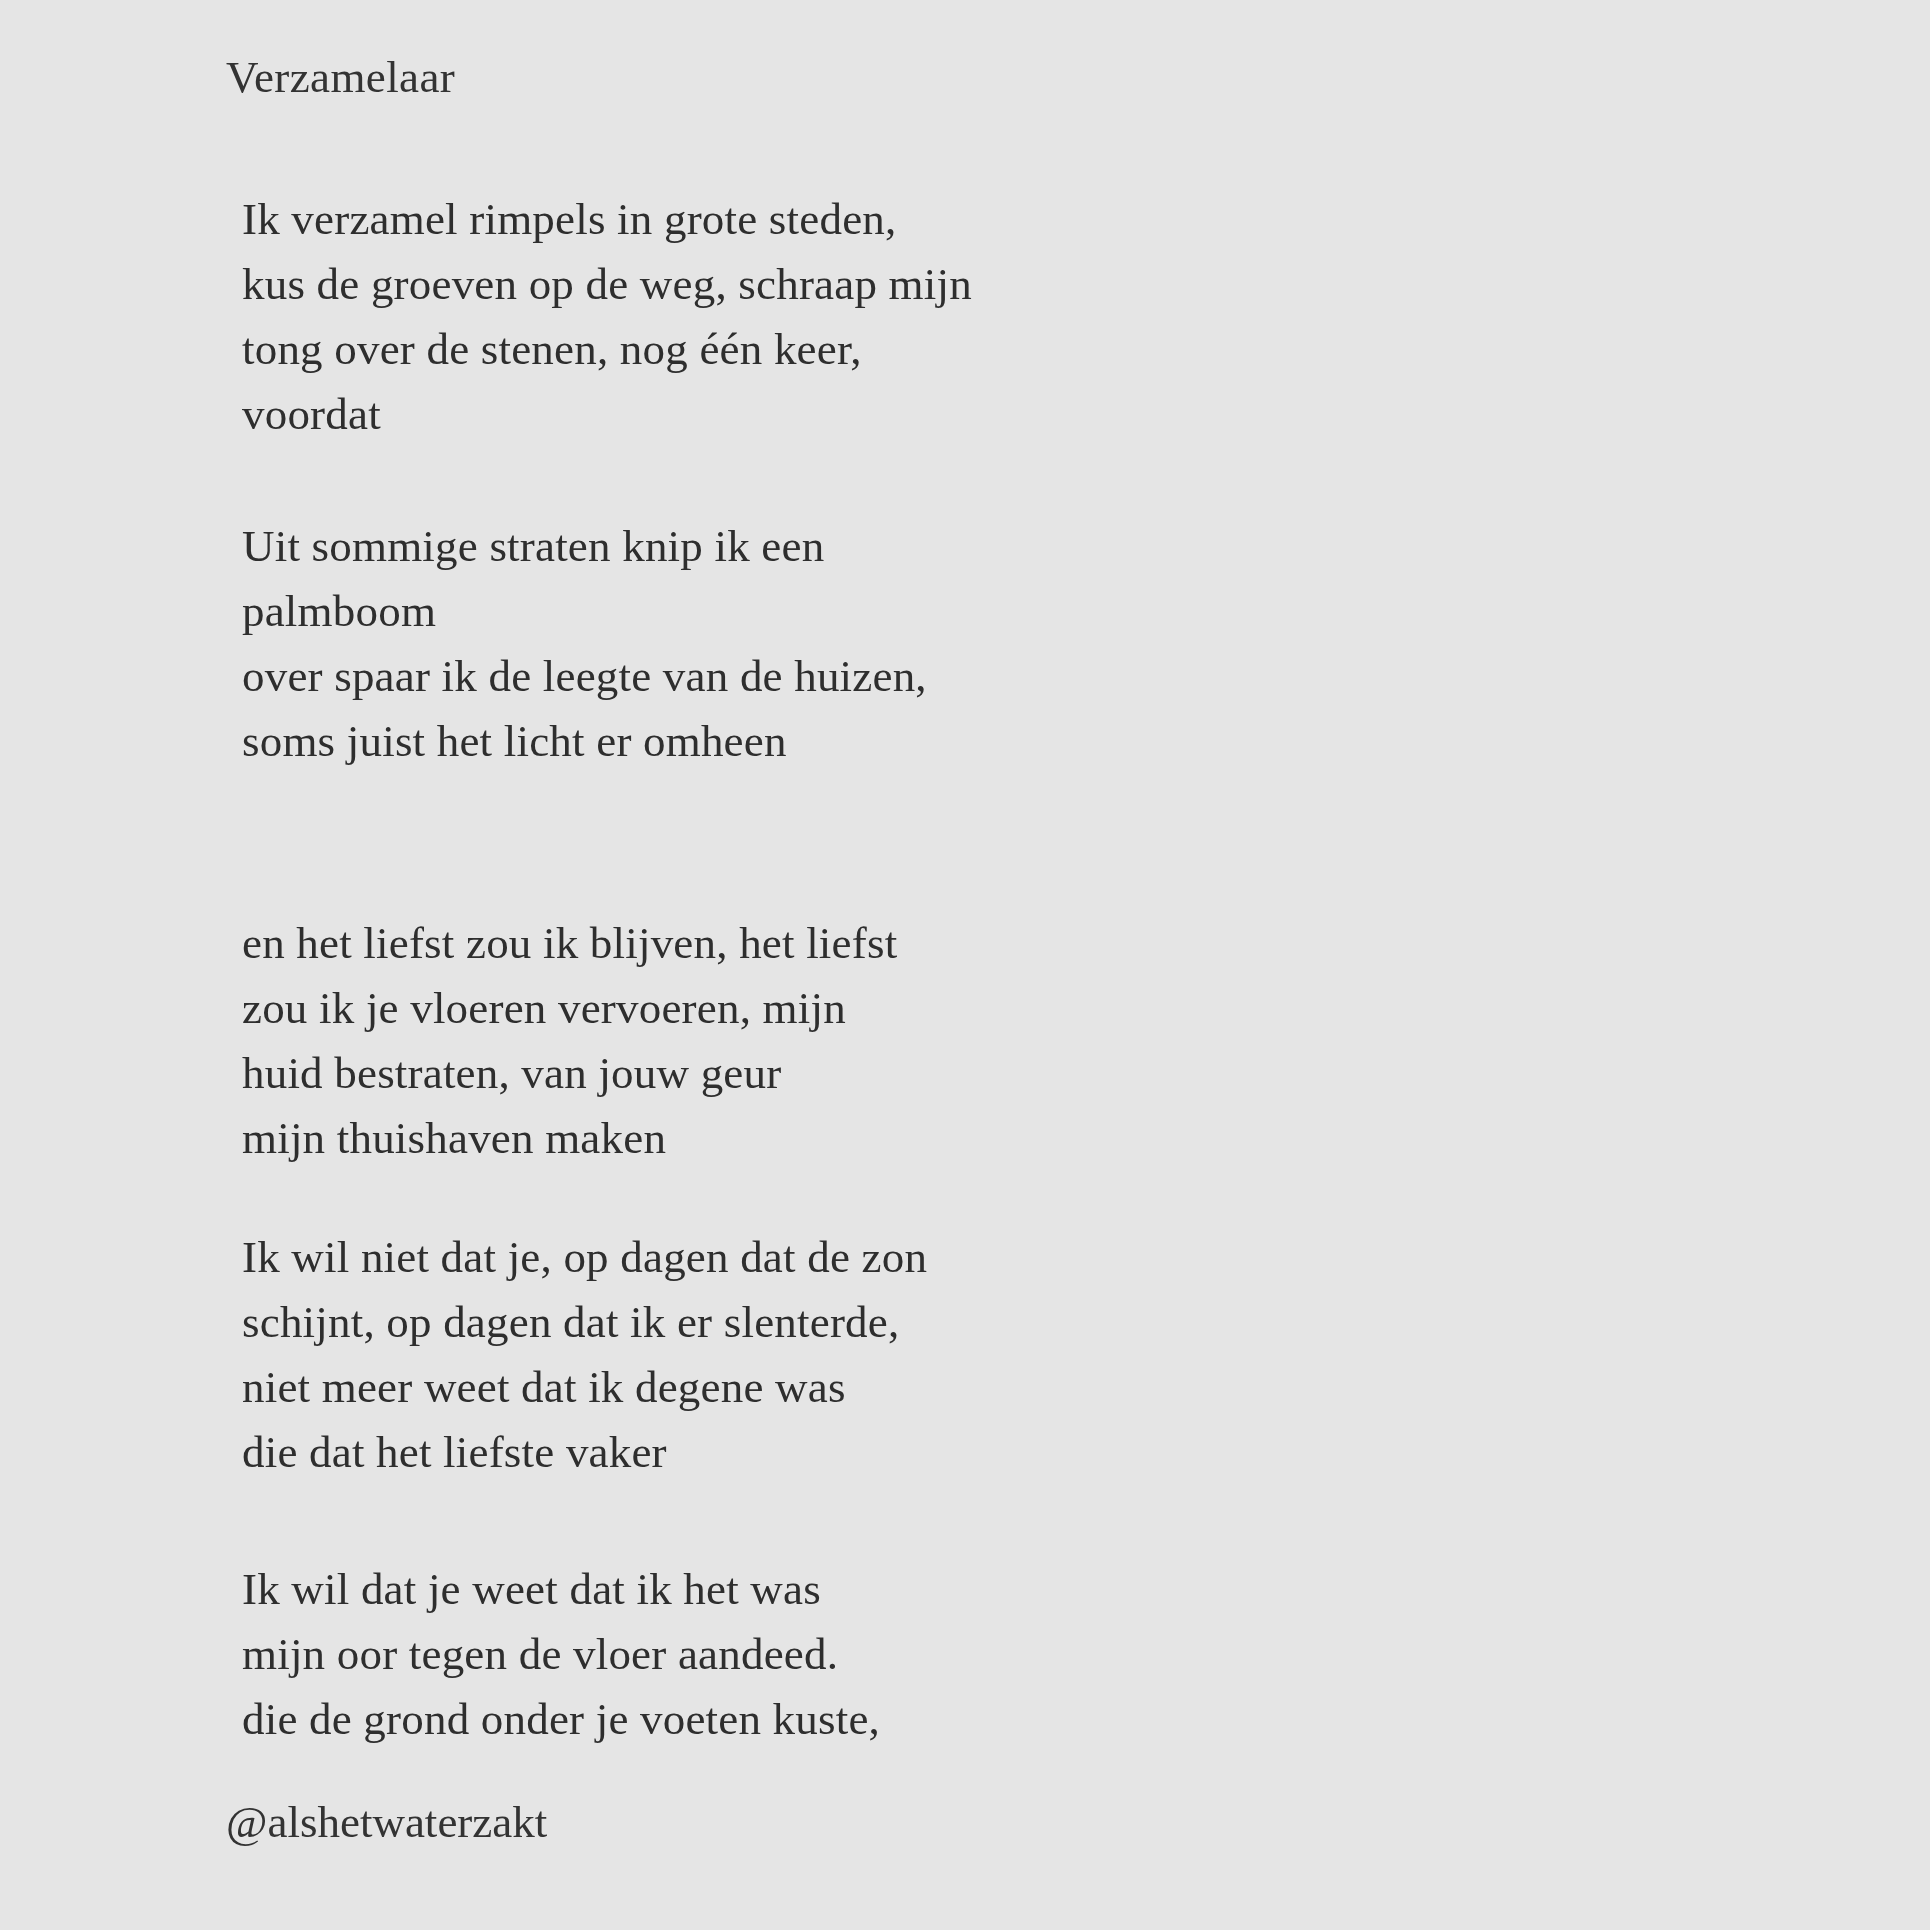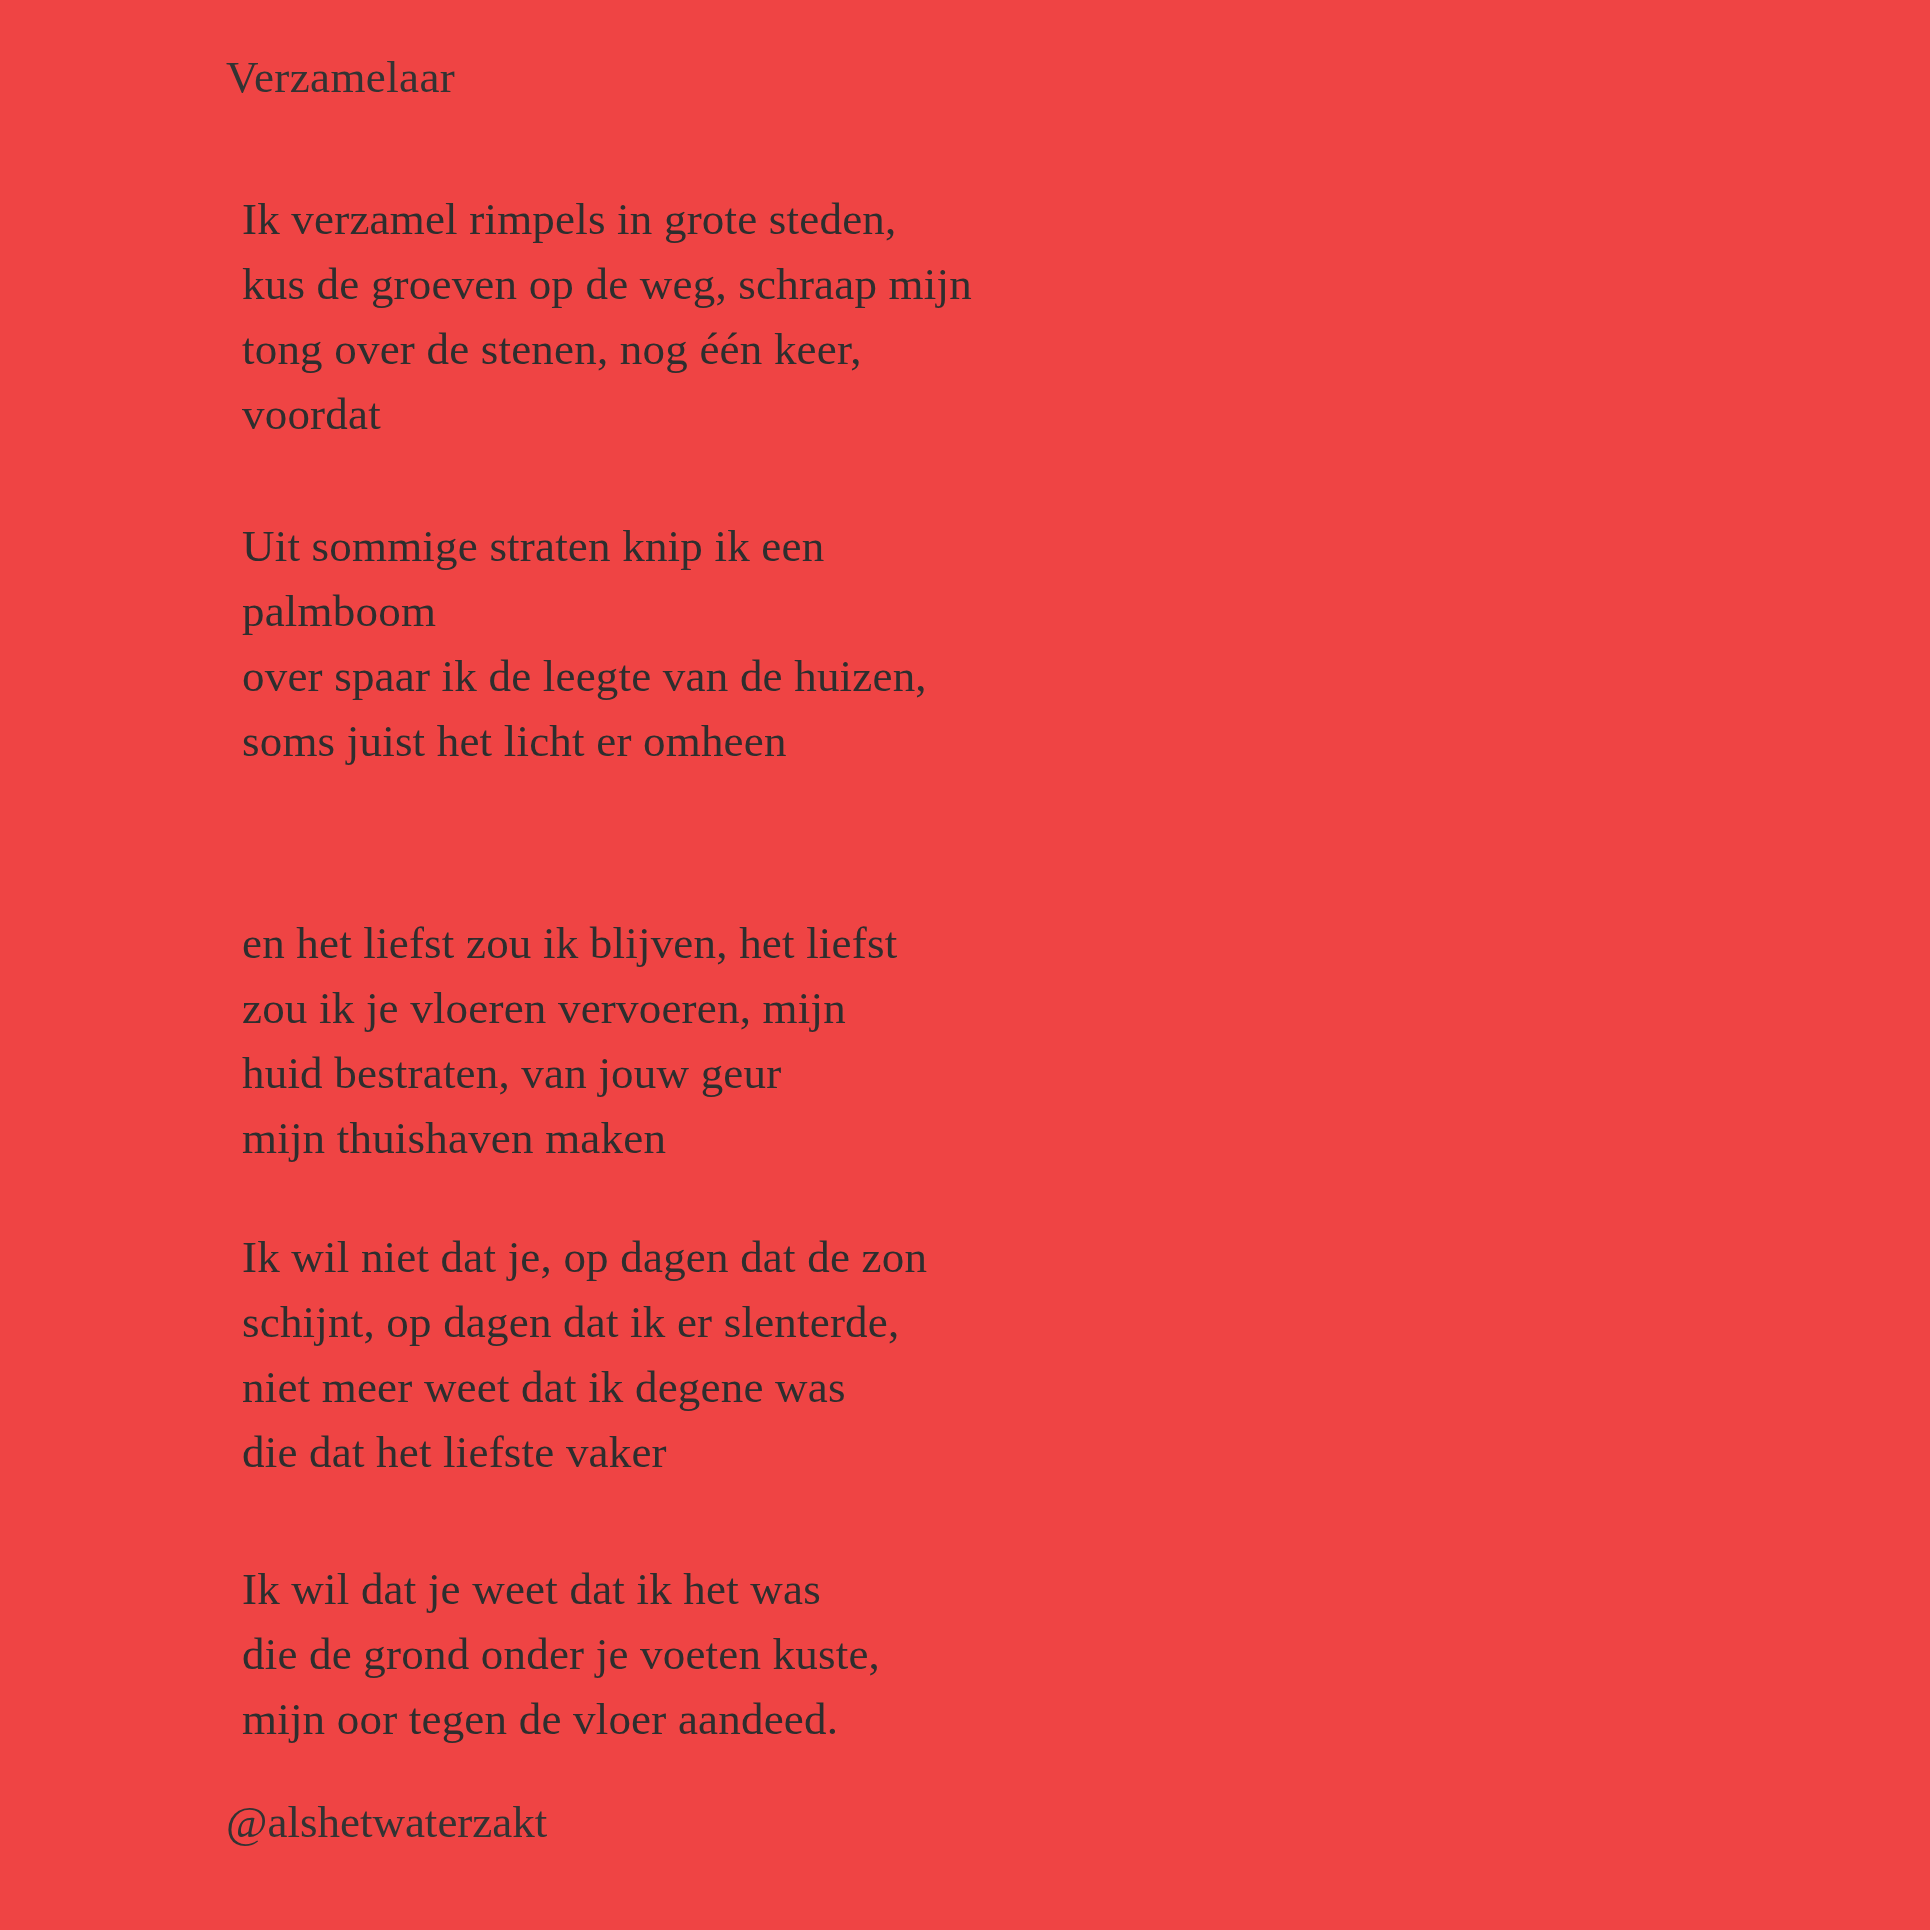--- a/index.html
+++ b/index.html
@@ -12,21 +12,21 @@
       height: 1930px;
       position: relative;
       overflow: hidden;
       font-family: "Liberation Serif", "DejaVu Serif", serif;
       color: #2b2b2b;
     }
     .page {
       position: absolute;
       left: 0; top: 0;
       width: 1930px; height: 1930px;
-      background: #ef4444;
+      background: #e5e5e5;
     }
     .title {
       position: absolute;
       left: 226px;
       top: 45px;
       font-size: 45px;
       line-height: 65px;
       letter-spacing: 0.4px;
       color: #333333;
       margin: 0;
@@ -84,20 +84,20 @@
 
   <div class="stanza" style="top:1209px;">
     <span class="line">Ik wil niet dat je, op dagen dat de zon</span>
     <span class="line">schijnt, op dagen dat ik er slenterde,</span>
     <span class="line">niet meer weet dat ik degene was</span>
     <span class="line">die dat het liefste vaker</span>
   </div>
 
   <div class="stanza" style="top:1541px;">
     <span class="line">Ik wil dat je weet dat ik het was</span>
+    <span class="line">mijn oor tegen de vloer aandeed.</span>
     <span class="line">die de grond onder je voeten kuste,</span>
-    <span class="line">mijn oor tegen de vloer aandeed.</span>
   </div>
 
   <div class="handle">@alshetwaterzakt</div>
 
 </div>
 
 
 </body></html>

